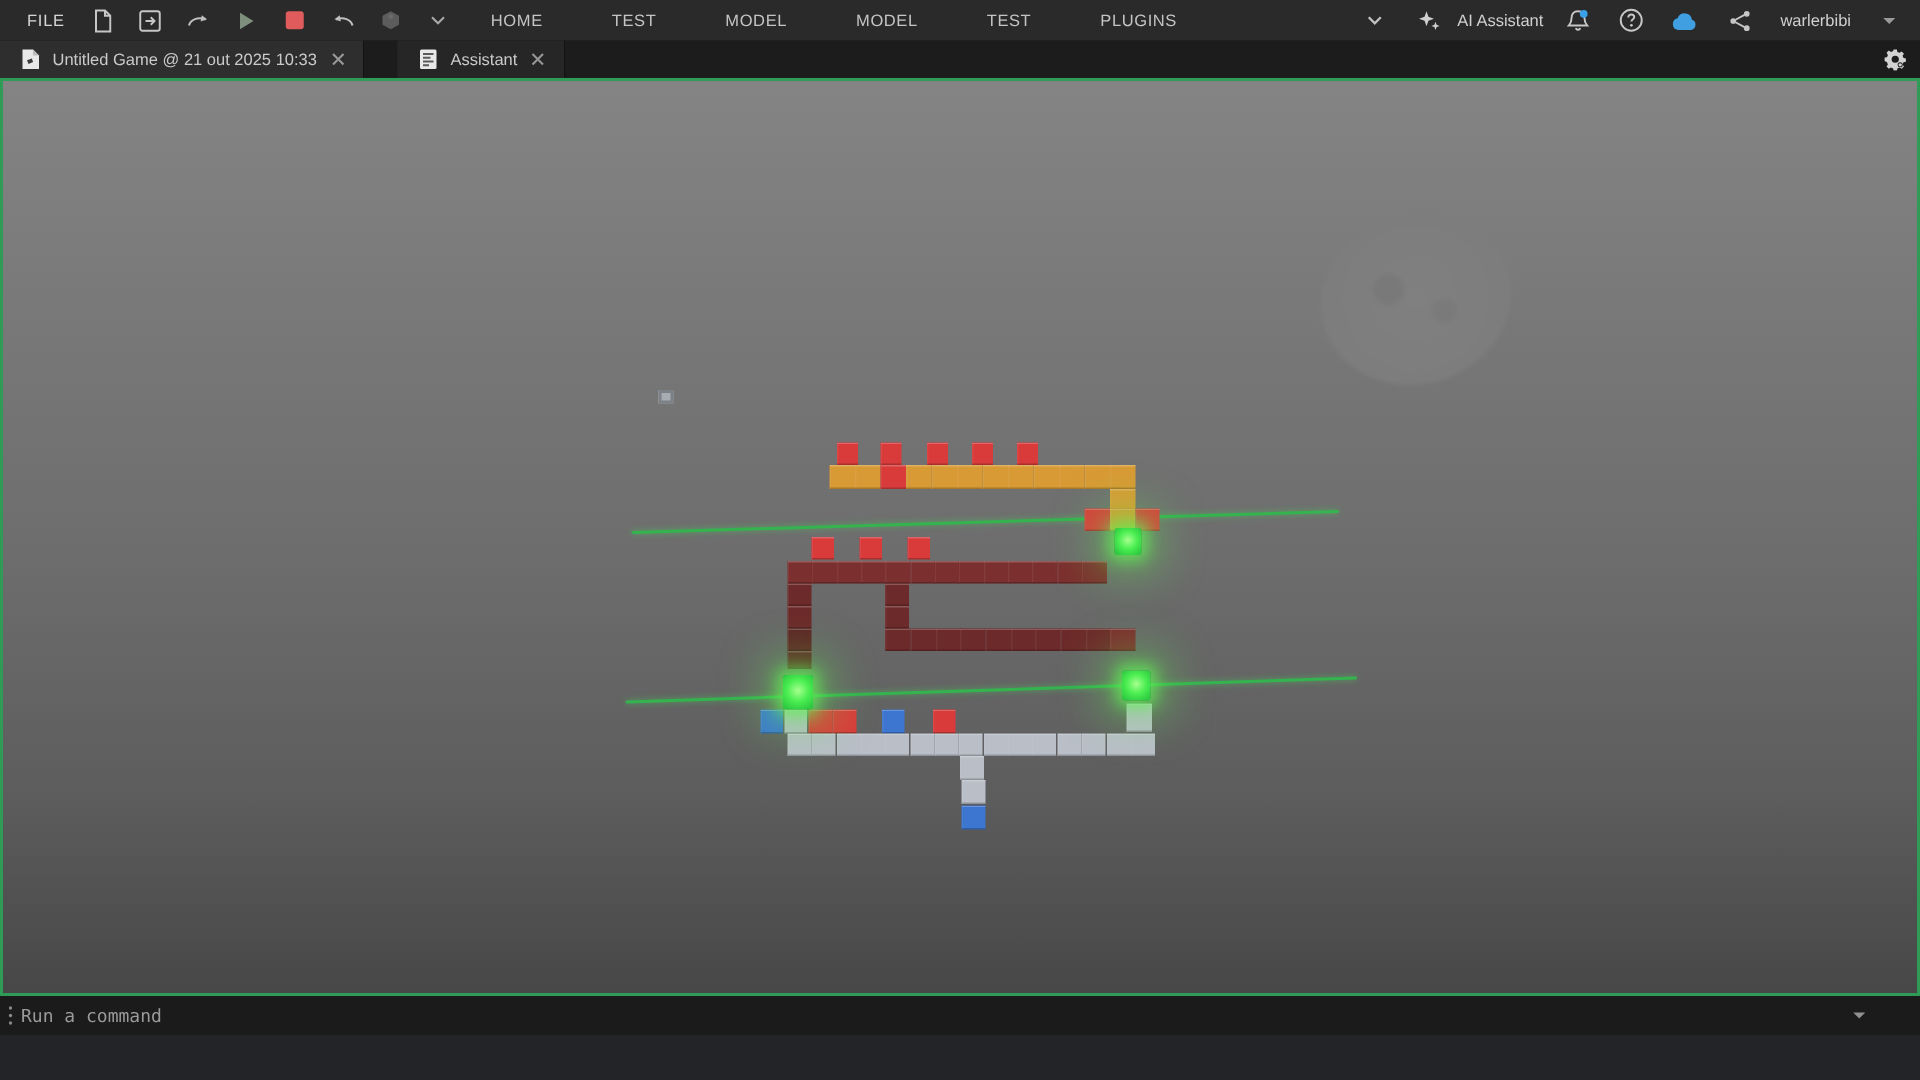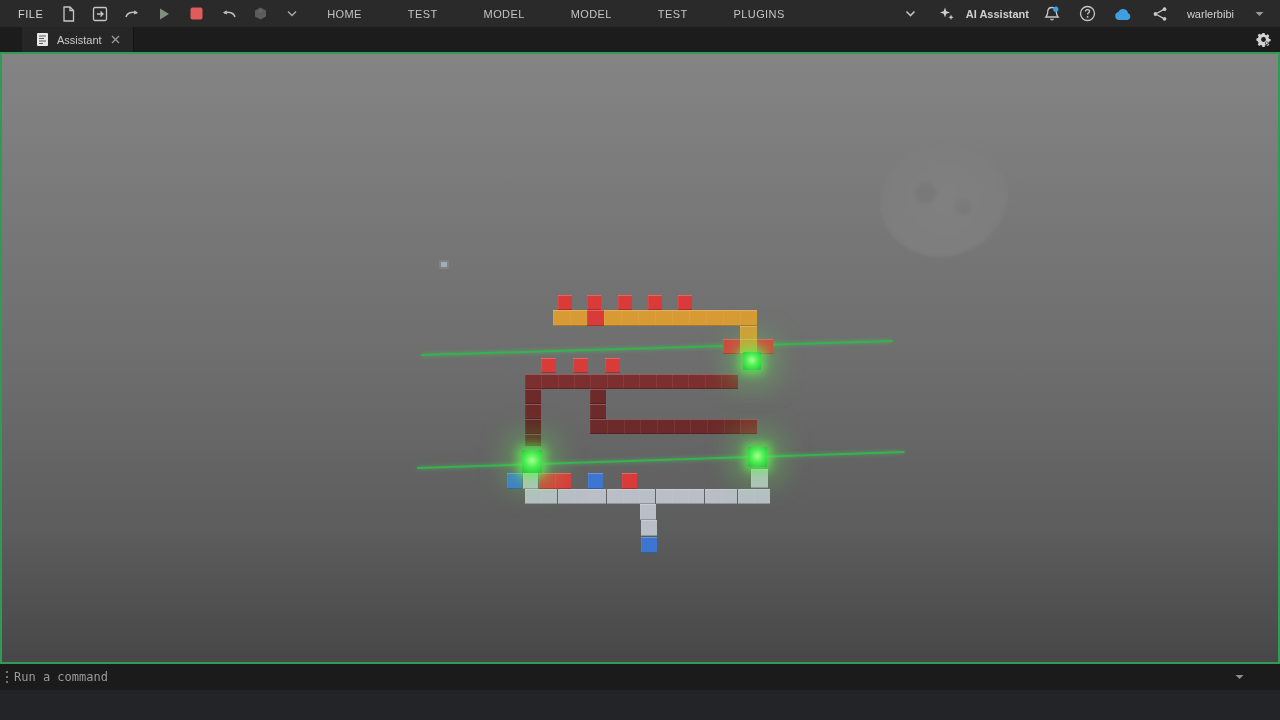--- a/index.html
+++ b/index.html
@@ -9,21 +9,21 @@
   
   .titlebar { position:absolute; left:0; top:0; width:1280px; height:27px;
     background:#2a2a2a; display:flex; align-items:center; color:#cfcfcf; font-size:11px; }
   .tb-left { display:flex; align-items:center; gap:6px; padding-left:12px; }
   .file-btn { color:#d6d6d6; letter-spacing:.5px; padding:4px 6px; cursor:default; }
   .tb-icon { width:26px; height:22px; display:flex; align-items:center; justify-content:center; }
   .tb-icon svg { display:block; }
   .menu-tabs { display:flex; align-items:center; gap:42px; margin-left:20px; color:#c4c4c4; letter-spacing:.4px;text-align:center; }
   .menu-tab { padding:5px 2px; cursor:default; }
   .tb-right { margin-left:auto; display:flex; align-items:center; gap:10px; padding-right:8px; }
-  .ai-label { color:#d0d0d0; margin-left:-4px;font-weight:bold; }
+  .ai-label { color:#d0d0d0; margin-left:-4px; }
   .username { color:#d0d0d0; margin:0 2px 0 4px; }
 
   
   .tabbar { position:absolute; left:0; top:27px; width:1280px; height:25px;
     background:#1c1c1c; display:flex; align-items:stretch; }
   .doc-tab { display:flex; align-items:center; gap:7px; padding:0 10px 0 12px;
     font-size:11px; color:#cacaca; border-right:1px solid #141414; }
   .doc-tab.active { background:#2e2e2e; }
   .doc-tab.inactive { background:#262626; margin-left:22px; }
   .tab-close { width:14px; height:14px; display:flex; align-items:center; justify-content:center; opacity:.75; }
@@ -162,20 +162,35 @@
     <span class="username">warlerbibi</span>
     <span class="tb-icon">
       <svg width="9" height="6" viewBox="0 0 9 6">
           <path d="M0.5 1 4.5 5 8.5 1z" fill="#9a9a9a"></path>
         </svg>
     </span>
   </div>
 </div>
 
 <div class="tabbar">
+  <div class="doc-tab active">
+    <span class="tb-icon" style="width:16px">
+      <svg width="13" height="15" viewBox="0 0 13 15">
+          <path d="M1 1h7l4 4v9H1z" fill="#e8e8e8"></path>
+          <path d="M8 1v4h4z" fill="#bdbdbd"></path>
+          <path d="M4 8.2 7.2 7l.9 2.4L5 10.6z" fill="#3a3a3a"></path>
+        </svg>
+    </span>
+    <span>Untitled Game @ 21 out 2025 10:33</span>
+    <span class="tab-close">
+      <svg width="9" height="9" viewBox="0 0 9 9">
+          <path d="M1 1 8 8M8 1 1 8" stroke="#bdbdbd" stroke-width="1.4"></path>
+        </svg>
+    </span>
+  </div>
   <div class="doc-tab inactive">
     <span class="tb-icon" style="width:16px">
       <svg width="13" height="15" viewBox="0 0 13 15">
           <rect x="1" y="1" width="11" height="13" rx="1" fill="#e8e8e8"></rect>
           <path d="M3 4h7M3 6.5h5M3 9h7M3 11.5h4" stroke="#5a5a5a" stroke-width="1.2"></path>
         </svg>
     </span>
     <span>Assistant</span>
     <span class="tab-close">
       <svg width="9" height="9" viewBox="0 0 9 9">

